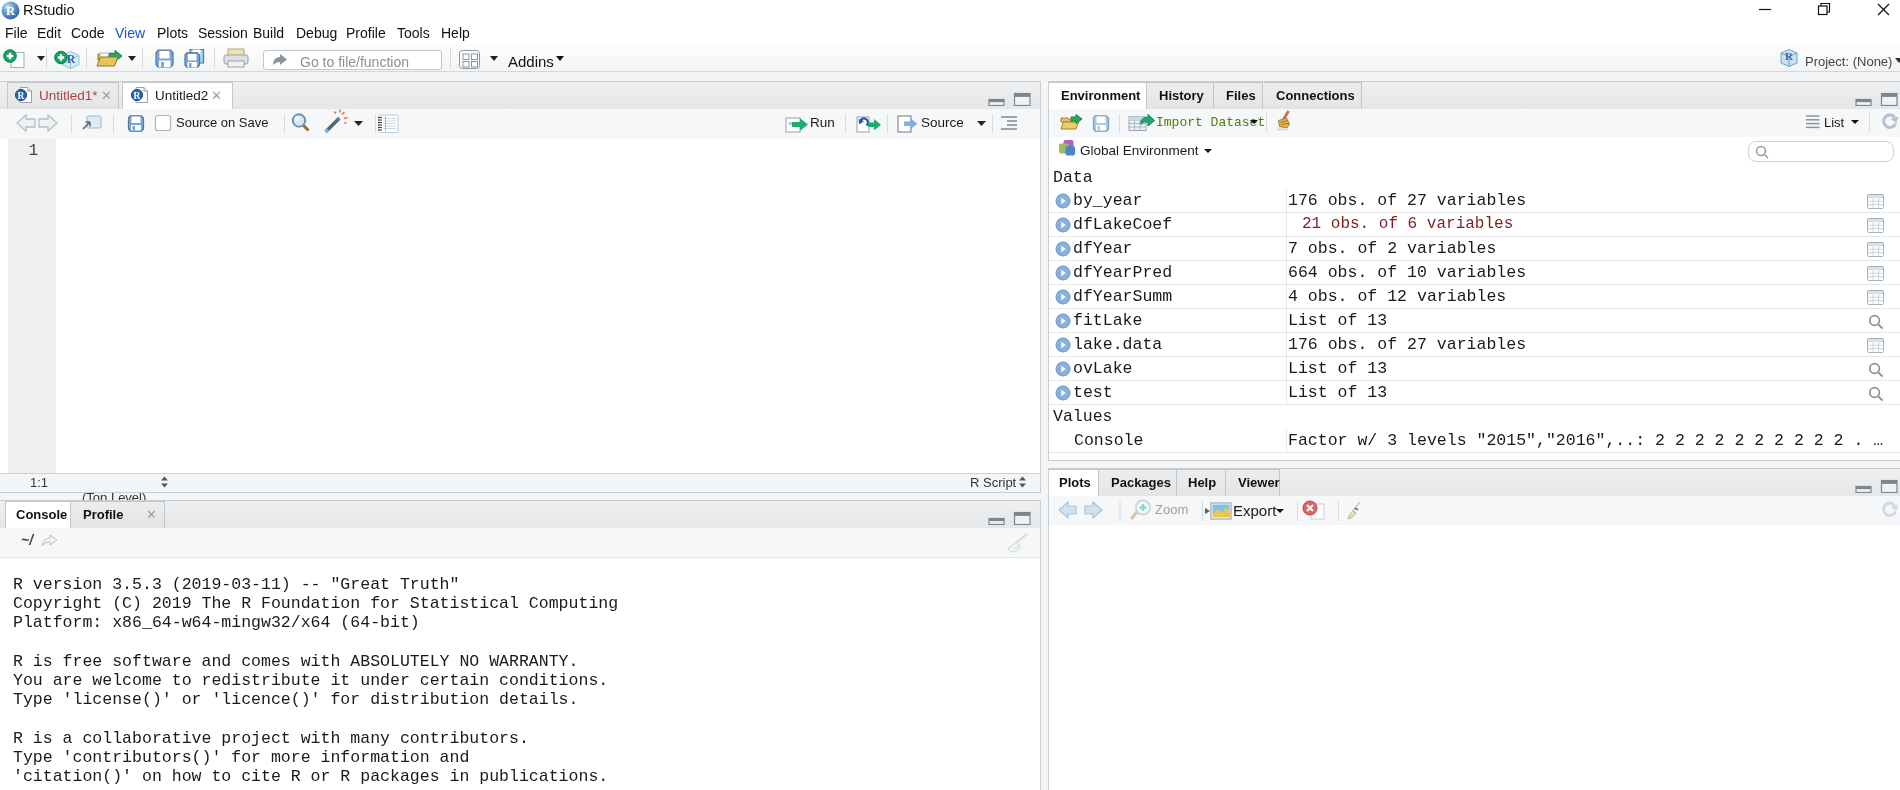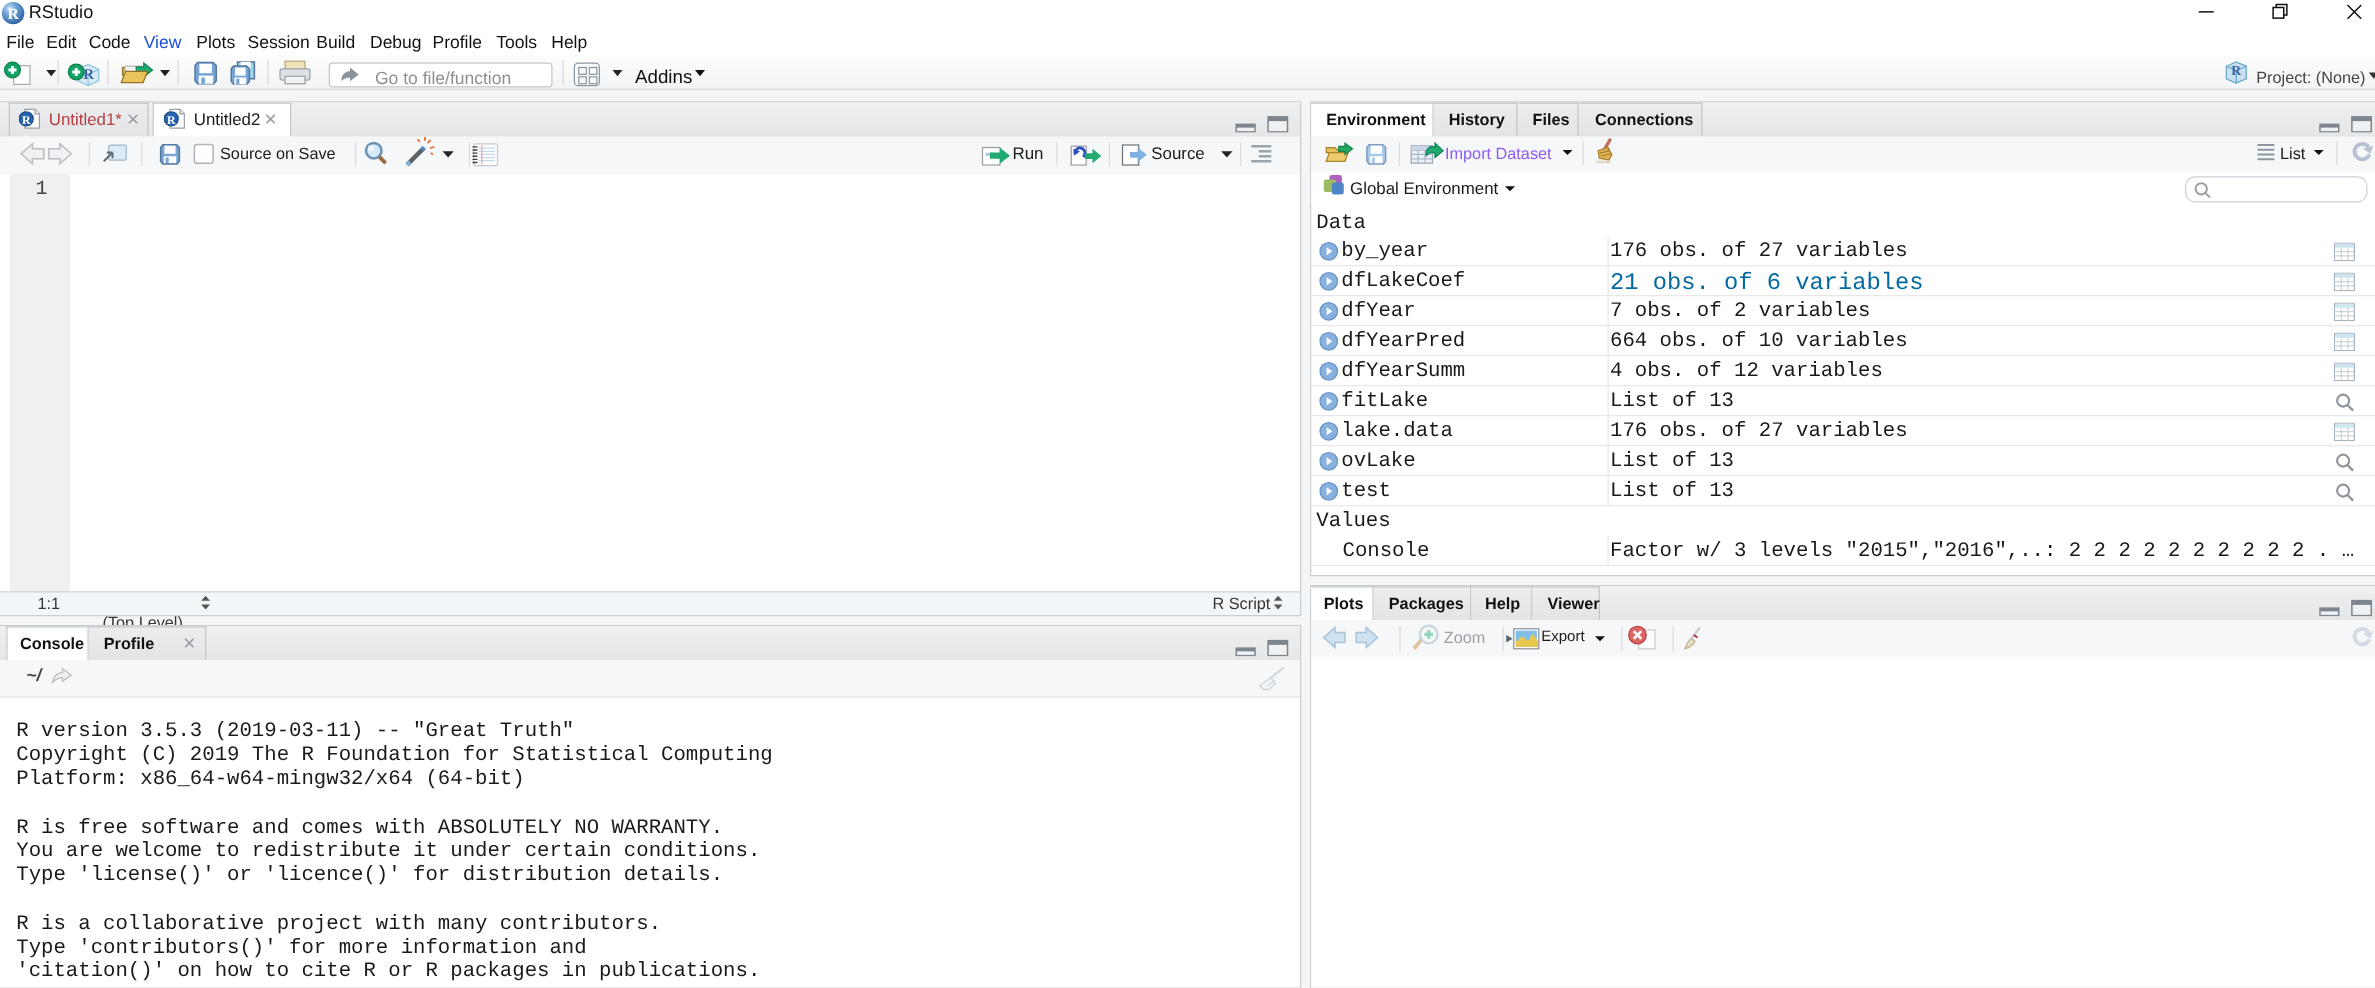--- a/index.html
+++ b/index.html
@@ -330,21 +330,21 @@
    <rect x="48.5" y="17" width="2.5" height="4.5" fill="#a9c9e8"></rect>
       </g>
   <line x1="70.5" y1="5" x2="70.5" y2="24" stroke="#d9dcde"></line>
   <g>
         <rect x="80" y="7.5" width="17" height="14" fill="#eef2f7" stroke="#9aa6b5"></rect>
    <path d="M80 11 h17 M80 14.5 h17 M80 18 h17 M85.5 7.5 v14 M91 7.5 v14" stroke="#aab8cc" fill="none"></path>
    <rect x="80" y="7.5" width="17" height="3.5" fill="#ccd6e4"></rect>
    <path d="M92 12 c2-4 5-4 7-3 v-3.5 l6.5 6 -6.5 5.5 v-3.5 c-3-1.5-5-0.5-7 2 z" fill="#1faa70" stroke="#0f8055"></path>
       </g>
  </svg>
- <div class="a" style="left:107px;top:33px;font-size:13px;color:#8b5cf6;">Import Dataset</div>
+ <div class="a" style="left:107px;top:33px;font-size:13px;color:#4d7c0f;font-family:Liberation Mono, monospace;">Import Dataset</div>
  <div class="caret" style="left:201px;top:38px;border-top-width:4px;"></div>
  <svg class="a" style="left:210px;top:26px" width="50" height="29" viewBox="0 0 50 29">
   <line x1="7.5" y1="5" x2="7.5" y2="24" stroke="#d9dcde"></line>
   <g>
         <line x1="29.5" y1="3" x2="24.5" y2="11.5" stroke="#c26d5a" stroke-width="2.6"></line>
    <path d="M19.5 12.5 l8-2.5 3 6 -2.5 4 -7.5-1.5 z" fill="#e0b054" stroke="#a8832a"></path>
    <path d="M21 14.5 l8-2.2 M22 16.8 l8-1.8" stroke="#a8832a" stroke-width="1"></path>
    <path d="M18 21.5 h11.5" stroke="#ddd6c6" stroke-width="2"></path>
       </g>
  </svg>
@@ -393,21 +393,21 @@
         <rect x="1" y="1" width="15" height="3.2" fill="#cfe5f2"></rect>
         <path d="M0.5 7.2 h16 M0.5 10.6 h16 M6 4.2 v10.2 M11.5 4.2 v10.2" stroke="#ccd4da" fill="none"></path>
       </svg>
  <div class="a" style="left:0;top:24px;width:851px;height:24px;border-bottom:1px solid #e8e8e8;box-sizing:border-box;"></div>
  <div class="a" style="left:237px;top:24px;width:1px;height:24px;background:#e8e8e8;"></div>
  <svg class="a" style="left:6px;top:28px" width="16" height="16" viewBox="0 0 16 16">
         <circle cx="8" cy="8" r="7" fill="#89b1de" stroke="#6b94c8"></circle>
         <path d="M6.3 4.8 L10.8 8 L6.3 11.2 z" fill="#fff"></path>
       </svg>
  <div class="a mono" style="left:24px;top:26px;font-size:16.55px;color:#1a1a1a;">dfLakeCoef</div>
- <div class="a mono" style="left:239px;top:26px;font-size:19px;color:#0369a1;">21 obs. of 6 variables</div>
+ <div class="a mono" style="left:253px;top:26px;font-size:16px;color:#7f1d1d;">21 obs. of 6 variables</div>
  <svg class="a" style="left:818px;top:29px" width="17" height="15" viewBox="0 0 17 15">
         <rect x="0.5" y="0.5" width="16" height="14" rx="1" fill="#fff" stroke="#a5b2bd"></rect>
         <rect x="1" y="1" width="15" height="3.2" fill="#cfe5f2"></rect>
         <path d="M0.5 7.2 h16 M0.5 10.6 h16 M6 4.2 v10.2 M11.5 4.2 v10.2" stroke="#ccd4da" fill="none"></path>
       </svg>
  <div class="a" style="left:0;top:48px;width:851px;height:24px;border-bottom:1px solid #e8e8e8;box-sizing:border-box;"></div>
  <div class="a" style="left:237px;top:48px;width:1px;height:24px;background:#e8e8e8;"></div>
  <svg class="a" style="left:6px;top:52px" width="16" height="16" viewBox="0 0 16 16">
         <circle cx="8" cy="8" r="7" fill="#89b1de" stroke="#6b94c8"></circle>
         <path d="M6.3 4.8 L10.8 8 L6.3 11.2 z" fill="#fff"></path>
@@ -543,20 +543,20 @@
    <path d="M258 9 l6 6 M264 9 l-6 6" stroke="#fff" stroke-width="2"></path>
       </g>
   <line x1="289.5" y1="5" x2="289.5" y2="25" stroke="#d9dcde"></line>
   <g>
         <line x1="311" y1="6" x2="304" y2="15" stroke="#c9ced3" stroke-width="2"></line>
    <path d="M299 23 c2-5 3-7 5-8 l3 2 c-1 2-4 5-8 6 z" fill="#e9dfc8" stroke="#bfae88"></path>
    <path d="M306 12 l3 2" stroke="#a33" stroke-width="1.5"></path>
       </g>
  </svg>
  <div class="a" style="left:106px;top:33px;font-size:13px;color:#9aa0a5;">Zoom</div>
- <div class="a" style="left:184px;top:33px;font-size:12px;color:#1a1a1a;">Export</div>
+ <div class="a" style="left:184px;top:33px;font-size:15px;color:#1a1a1a;">Export</div>
  <div class="caret" style="left:227px;top:40px;border-top-width:4px;"></div>
  <svg class="a" style="left:830px;top:30px" width="20" height="20" viewBox="0 0 20 20">
   <path d="M15.8 6.5 A6.2 6.2 0 1 0 16.6 12.5" fill="none" stroke="#d3dae4" stroke-width="3"></path>
   <path d="M11.5 7.8 l8-2 -2.2 6.2 z" fill="#d3dae4"></path>
  </svg>
  <div class="a" style="left:0;top:56px;width:851px;height:265px;background:#fff;"></div>
 </div>
 
 </body></html>

